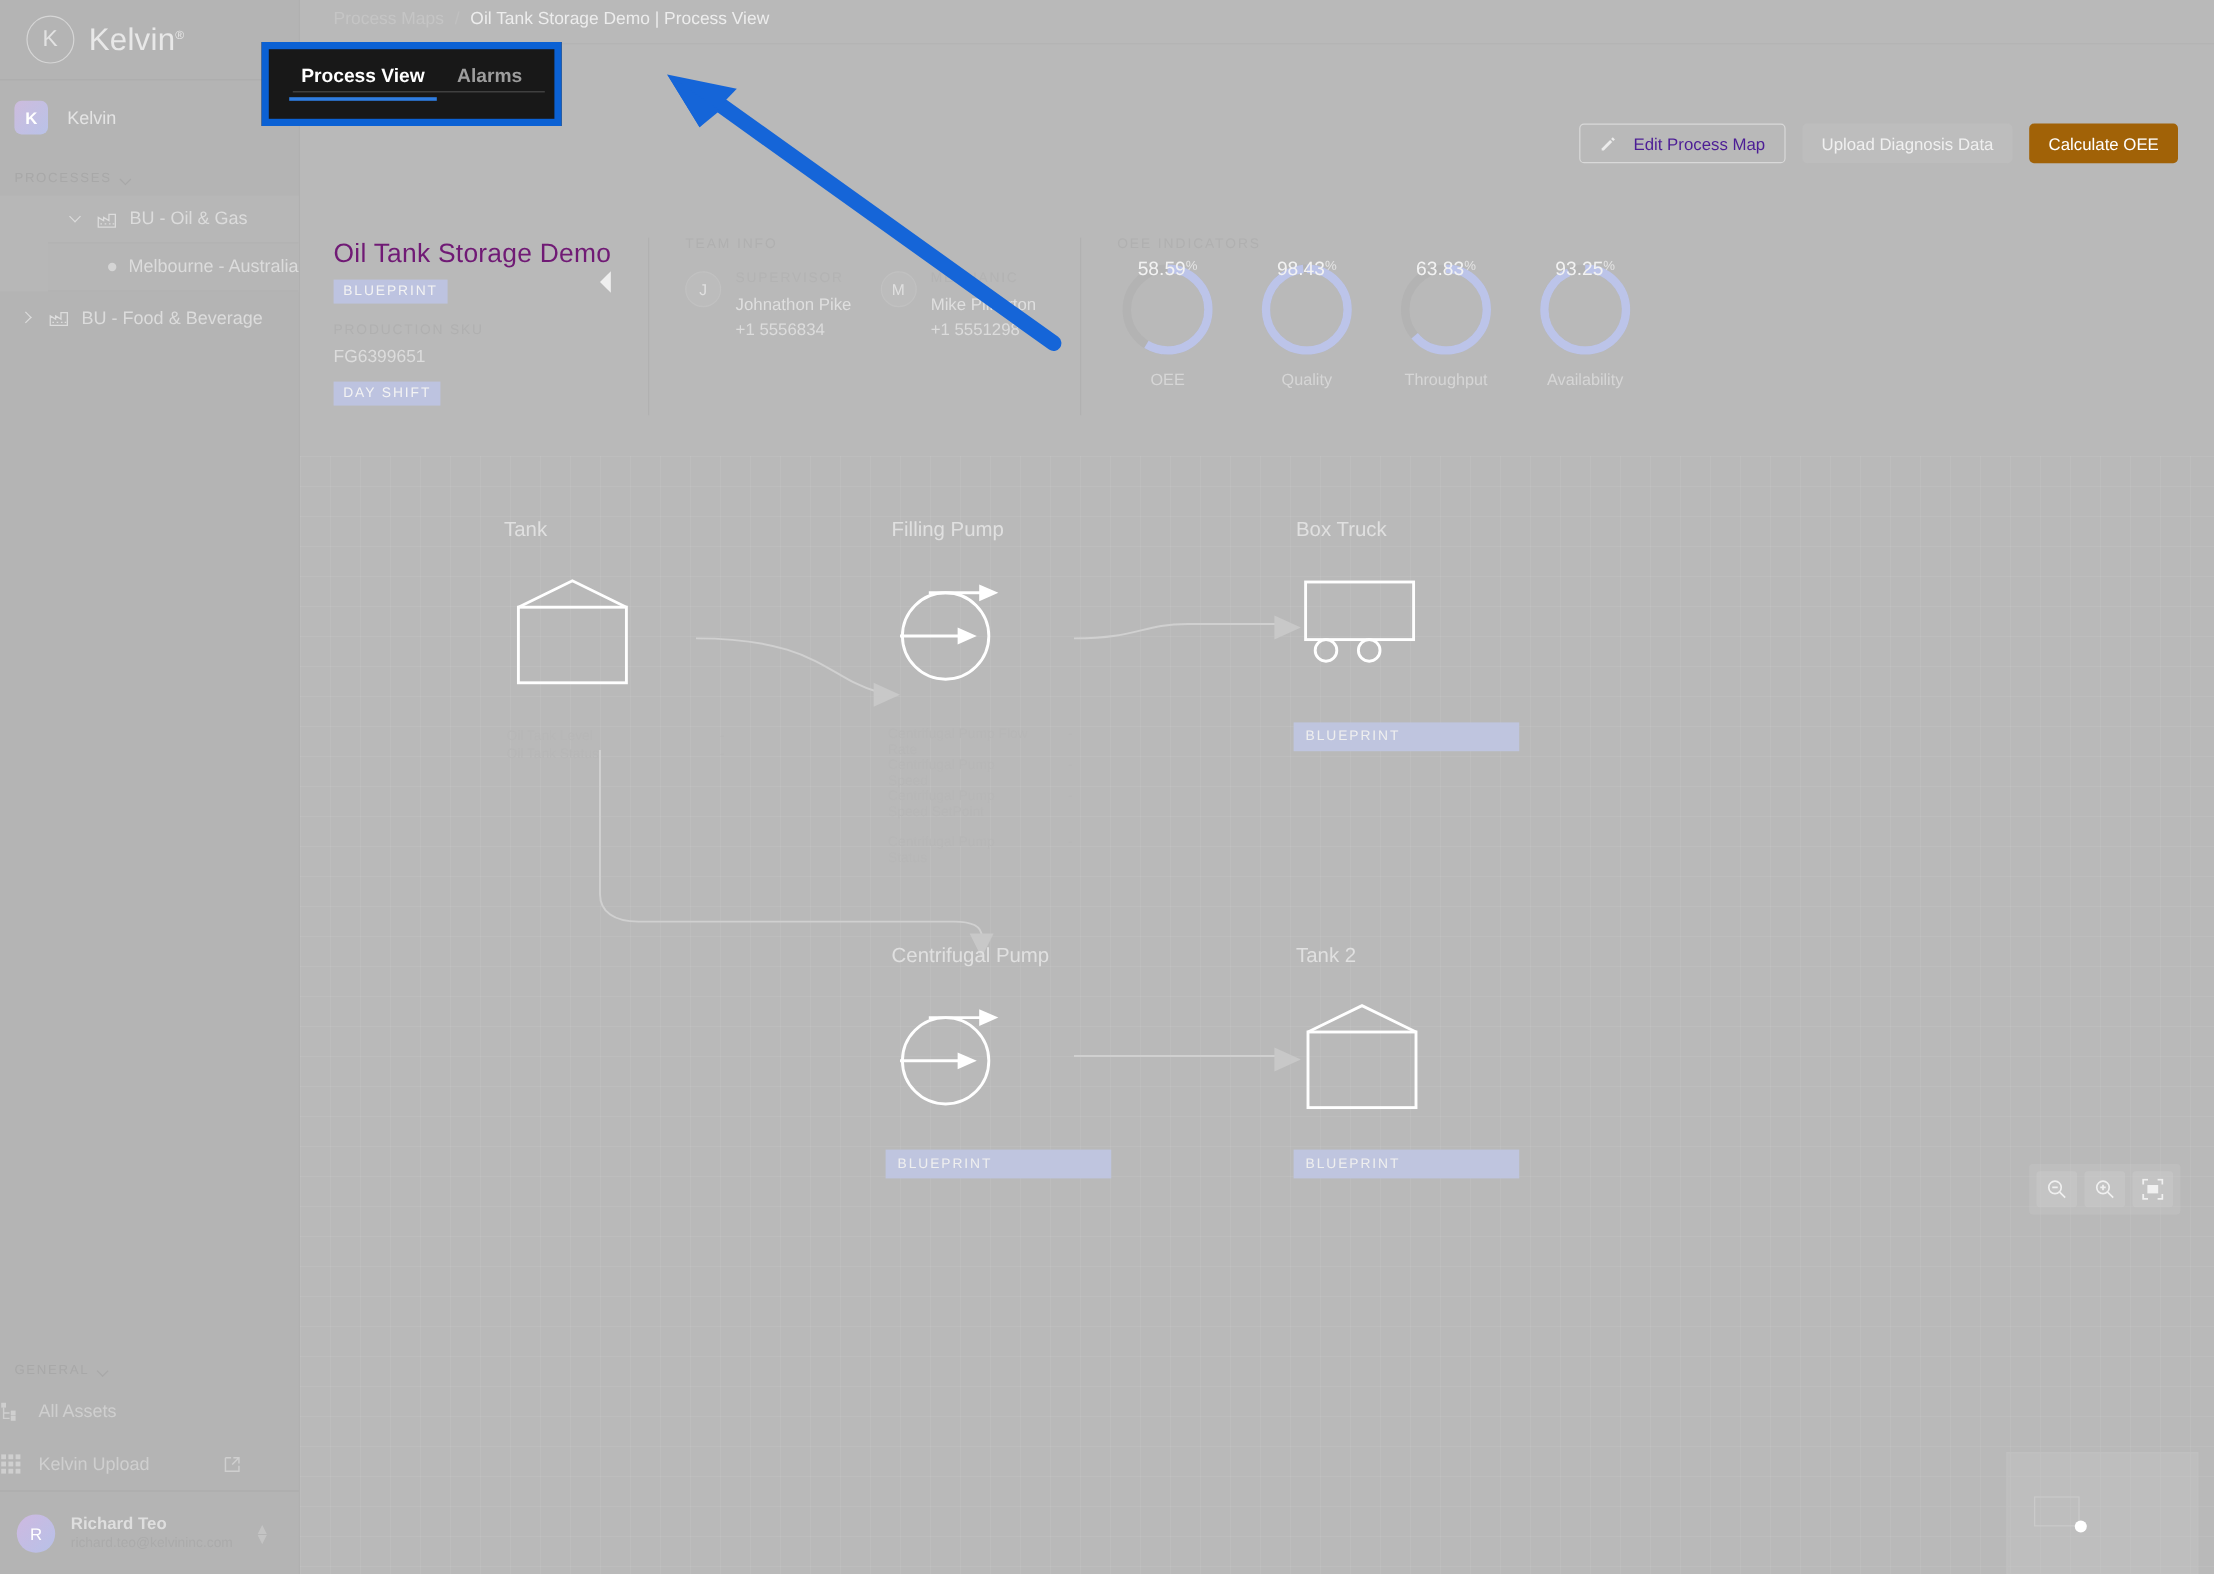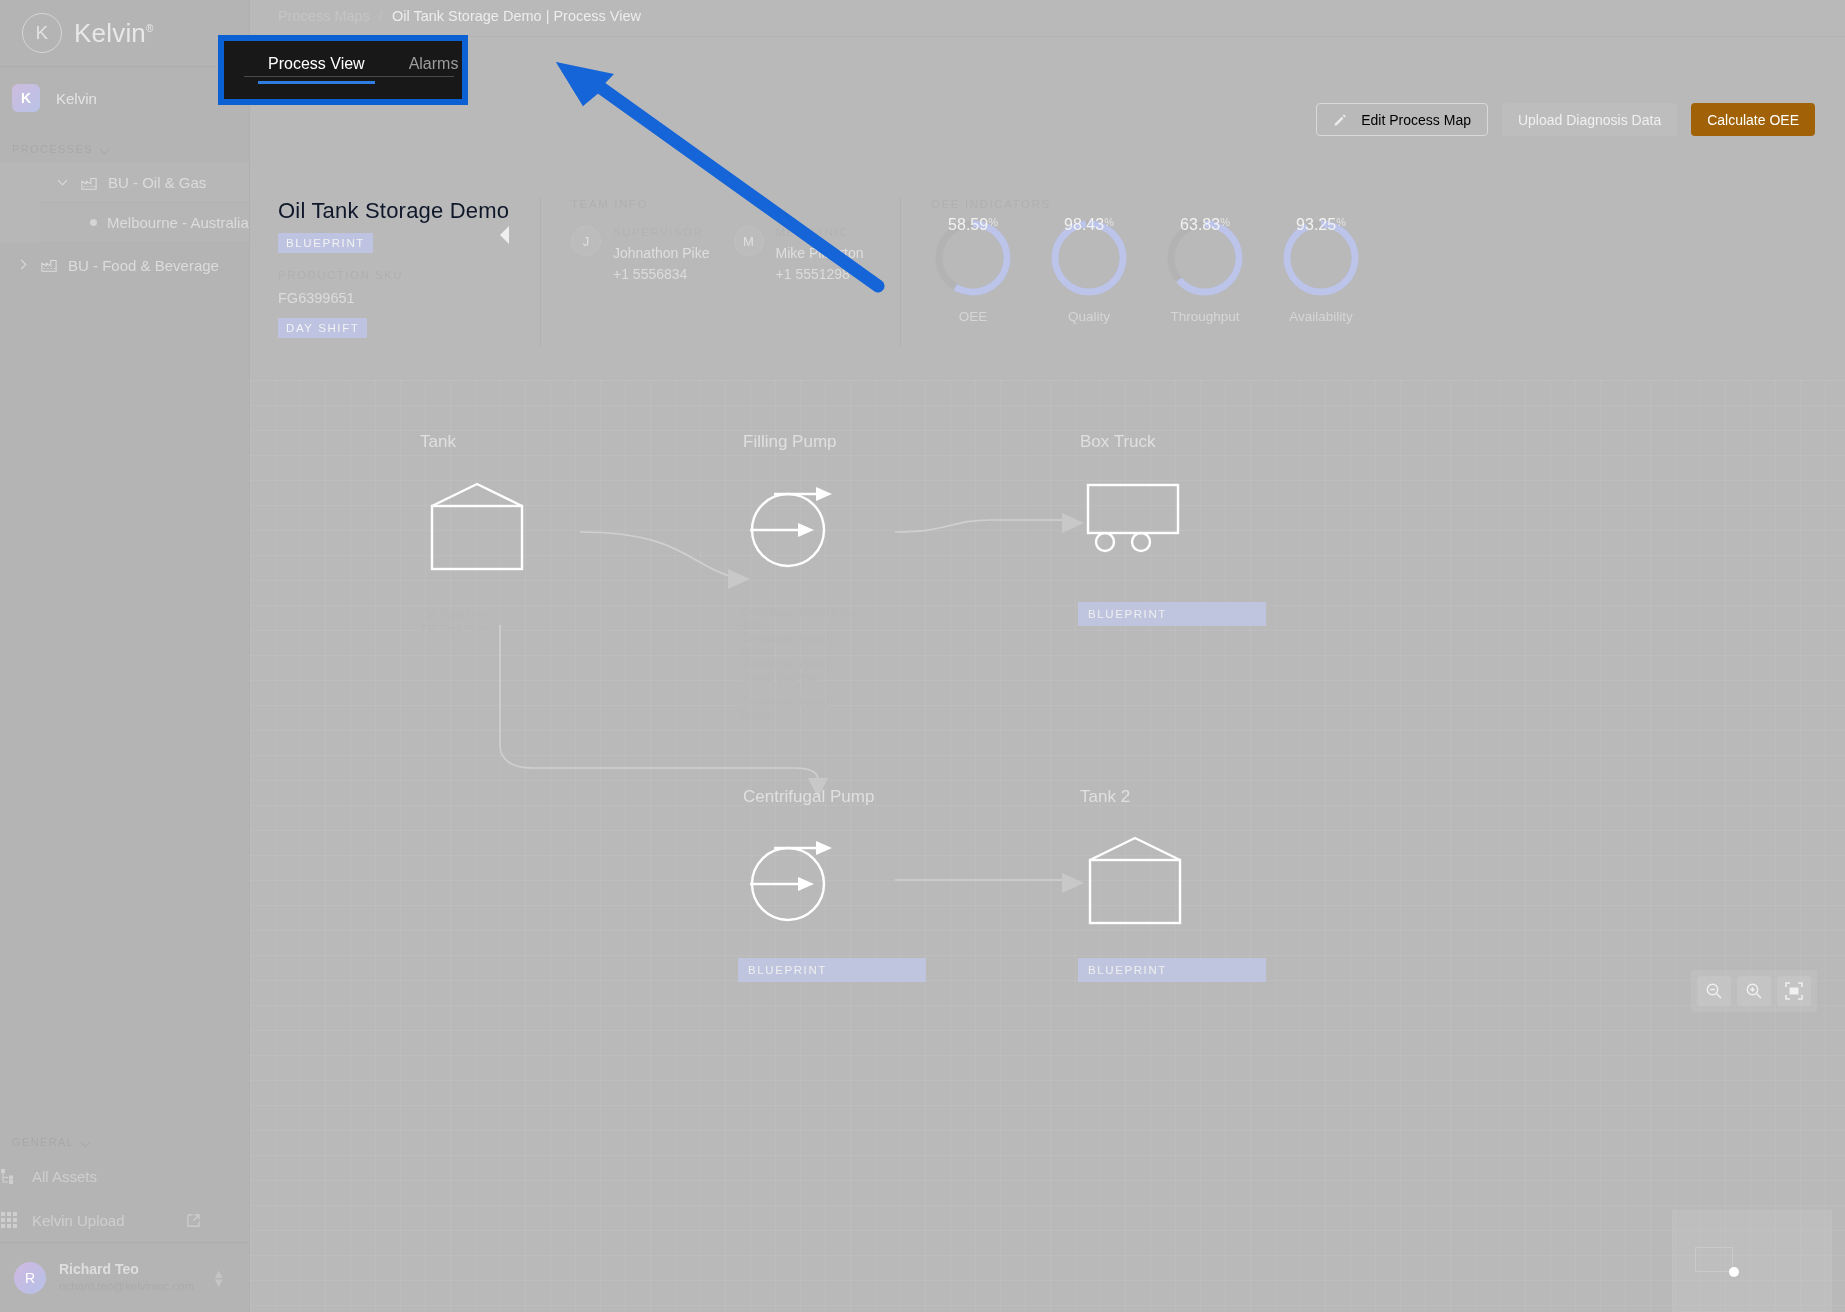--- a/index.html
+++ b/index.html
@@ -92,46 +92,46 @@
   
   #tab-highlight {
     position: absolute; left: -32px; top: 35px; width: 250px; height: 70px;
     border: 6px solid #0b61d4; background: #181818; z-index: 40;
   }
   #tabbar {
     position: absolute; left: 0; top: 0; right: 0; bottom: 0;
     display: flex; align-items: flex-start; padding-top: 14px;
   }
   .tab {
-    position: relative; color: #9d9d9d; font-size: 16px; font-weight: 400;
-    padding: 0 0 11px 0; margin-left: 44px; white-space: nowrap;
+    position: relative; color: #9d9d9d; font-size: 16px; font-weight: 700;
+    padding: 0 0 11px 0; margin-left: 27px; white-space: nowrap;
   }
   .tab.active { color: #ffffff; }
   .tab.active::after { content:''; position:absolute; left:-10px; right:-10px; bottom:0; height:3px; background:#2f7de1; }
   .tabs-underline { position: absolute; left: 20px; right: 8px; bottom: 22px; height: 1px; background: #4a4a4a; }
 
   .hdr-sep { position: absolute; left: 0; right: 0; top: 36px; height: 1px; background: #b4b4b4; }
 
   
   .hdr-btns { position: absolute; right: 30px; top: 103px; display: flex; gap: 14px; align-items: center; }
   .btn { height: 33px; border-radius: 4px; display: flex; align-items: center; justify-content: center;
          padding: 0 16px; font-size: 14px; white-space: nowrap; }
-  .btn.outline { border: 1px solid #d9d9d9; color: #000000; gap: 14px; }
+  .btn.outline { border: 1px solid #d9d9d9; color: #4c1d95; gap: 14px; }
   .btn.ghost { background: #bdbdbd; color: #f0f0f0; }
   .btn.primary { background: #a16207; color: #ffffff; }
   .pencil { width: 14px; height: 14px; }
 
   
   .info-strip { position: absolute; left: 28px; top: 198px; right: 320px; height: 148px; display: flex; }
   .info-col { position: relative; }
   .col-a { width: 262px; }
   .col-b { width: 360px; padding-left: 30px; border-left: 1px solid #b1b1b1; }
   .col-c { flex: 1; padding-left: 30px; border-left: 1px solid #b1b1b1; }
 
-  .demo-title { color: #0f172a; font-size: 22px; font-weight: 300; letter-spacing: .2px; }
+  .demo-title { color: #701a75; font-size: 22px; font-weight: 300; letter-spacing: .2px; }
   .collapse-tri {
     position: absolute; left: 222px; top: 28px;
     width: 0; height: 0; border-top: 9px solid transparent; border-bottom: 9px solid transparent;
     border-right: 9px solid #efefef;
   }
   .badge {
     display: inline-block; margin-top: 9px; background: #bdc3e0; color: #f3f3f3;
     font-size: 11.5px; letter-spacing: 1.6px; padding: 4px 8px;
   }
   .mini-label { margin-top: 16px; color: #b0b0b0; font-size: 11.5px; letter-spacing: 1.5px; }

